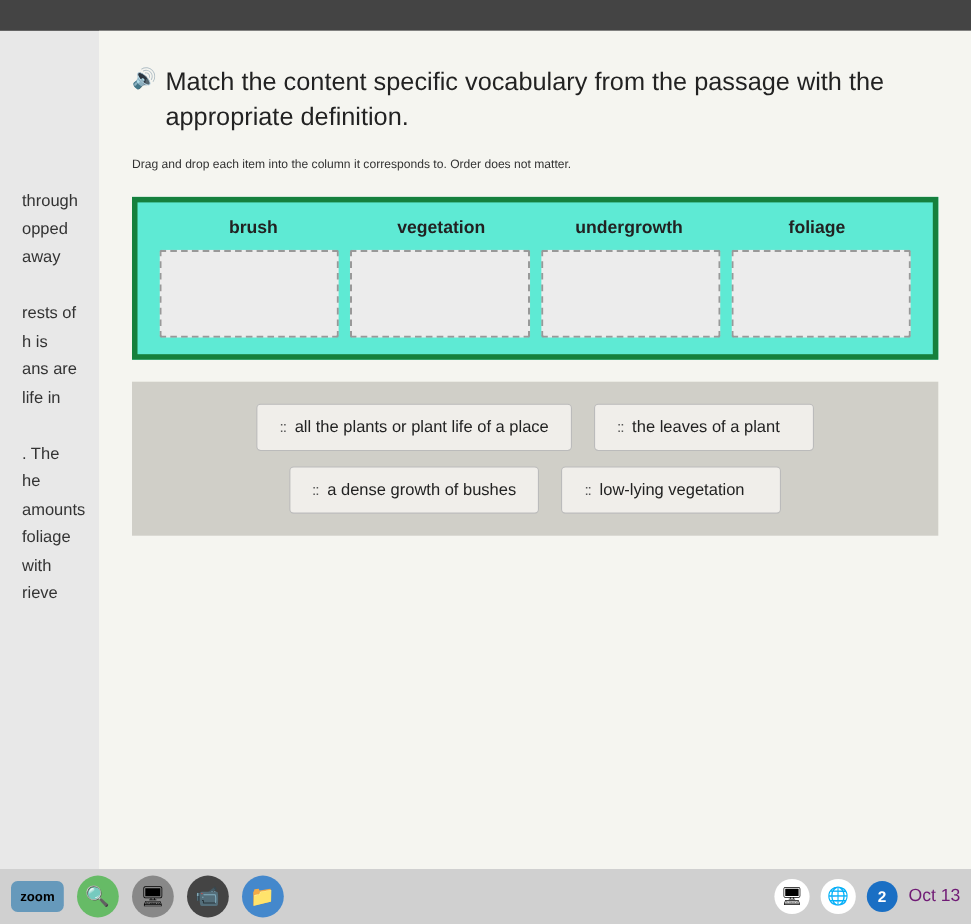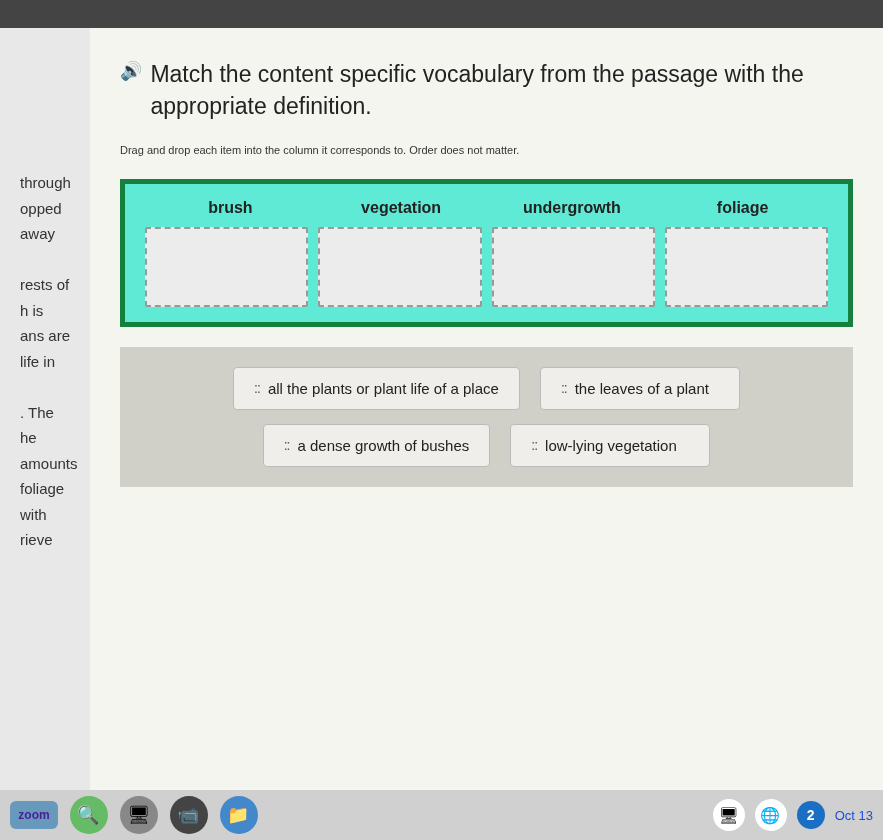--- a/index.html
+++ b/index.html
@@ -171,21 +171,21 @@
       cursor: pointer;
       flex-shrink: 0;
     }
 
     .zoom-btn {
       background: #6699bb;
       border-radius: 6px;
       width: 48px;
       height: 28px;
       font-size: 12px;
-      color: #4c1d95;
+      color: #000000;
       font-weight: bold;
       display: flex;
       align-items: center;
       justify-content: center;
     }
 
     .taskbar-right {
       margin-left: auto;
       display: flex;
       align-items: center;
@@ -210,22 +210,22 @@
       background: #1a6fc4;
       color: white;
       font-size: 14px;
       font-weight: bold;
       display: flex;
       align-items: center;
       justify-content: center;
     }
 
     .taskbar-date {
-      font-size: 13px;
-      color: #1d4ed8;
+      font-size: 16px;
+      color: #701a75;
     }
 
     .circle-btn-green {
       background: #66bb66;
     }
     .circle-btn-gray {
       background: #888;
     }
     .circle-btn-dark {
       background: #444;

